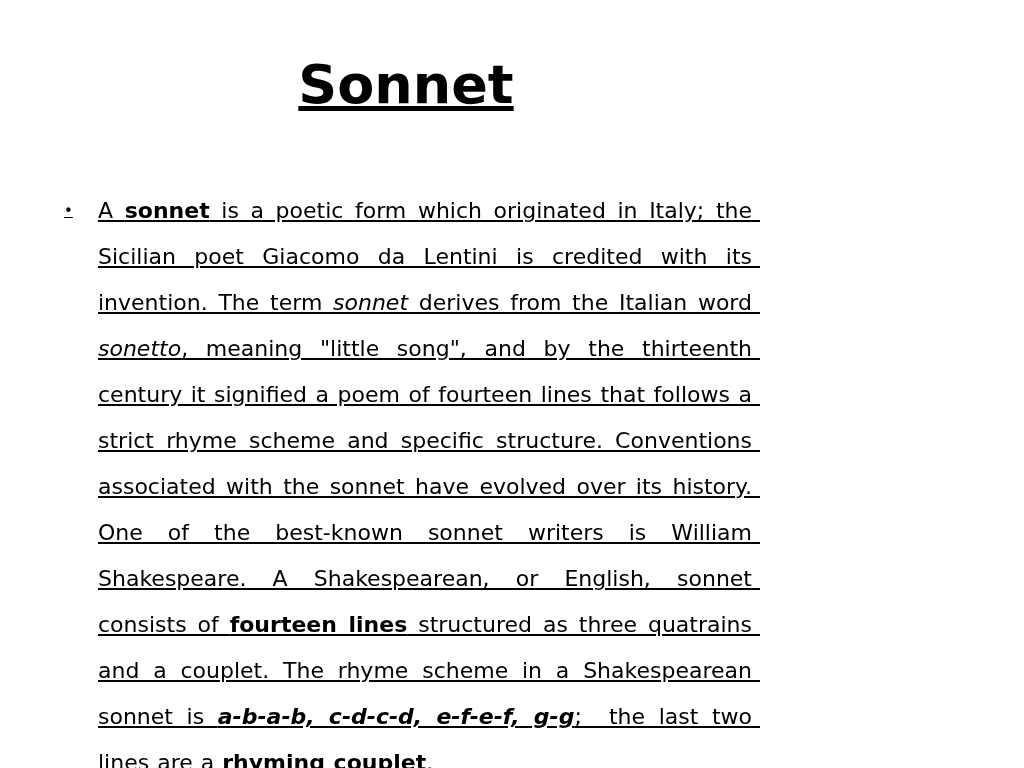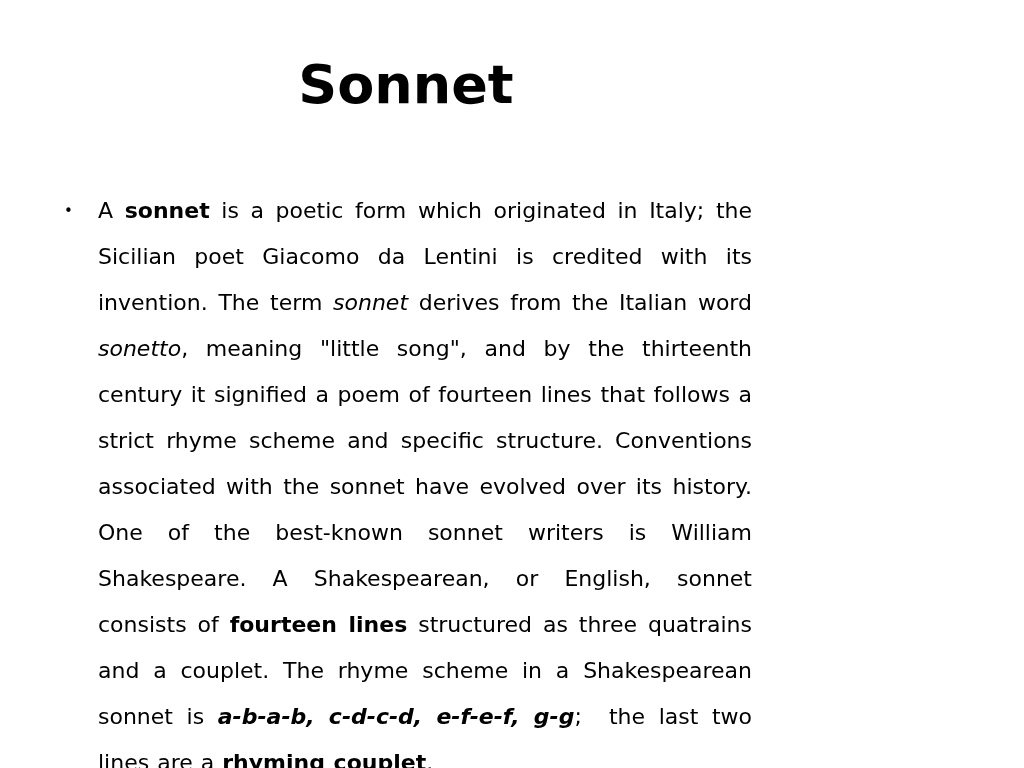--- a/index.html
+++ b/index.html
@@ -9,20 +9,21 @@
     background: #ffffff;
     font-family: "DejaVu Sans", "Liberation Sans", sans-serif;
     color: #000000;
   }
   .slide {
     position: relative;
     width: 812px;
     height: 768px;
     background: #ffffff;
     overflow: hidden;
+    text-decoration: underline;
   }
   .slide-title {
     margin-top: 54px;
     text-align: center;
     font-size: 54px;
     line-height: 1.15;
     font-weight: 700;
     color: #000000;
   }
   .content {

